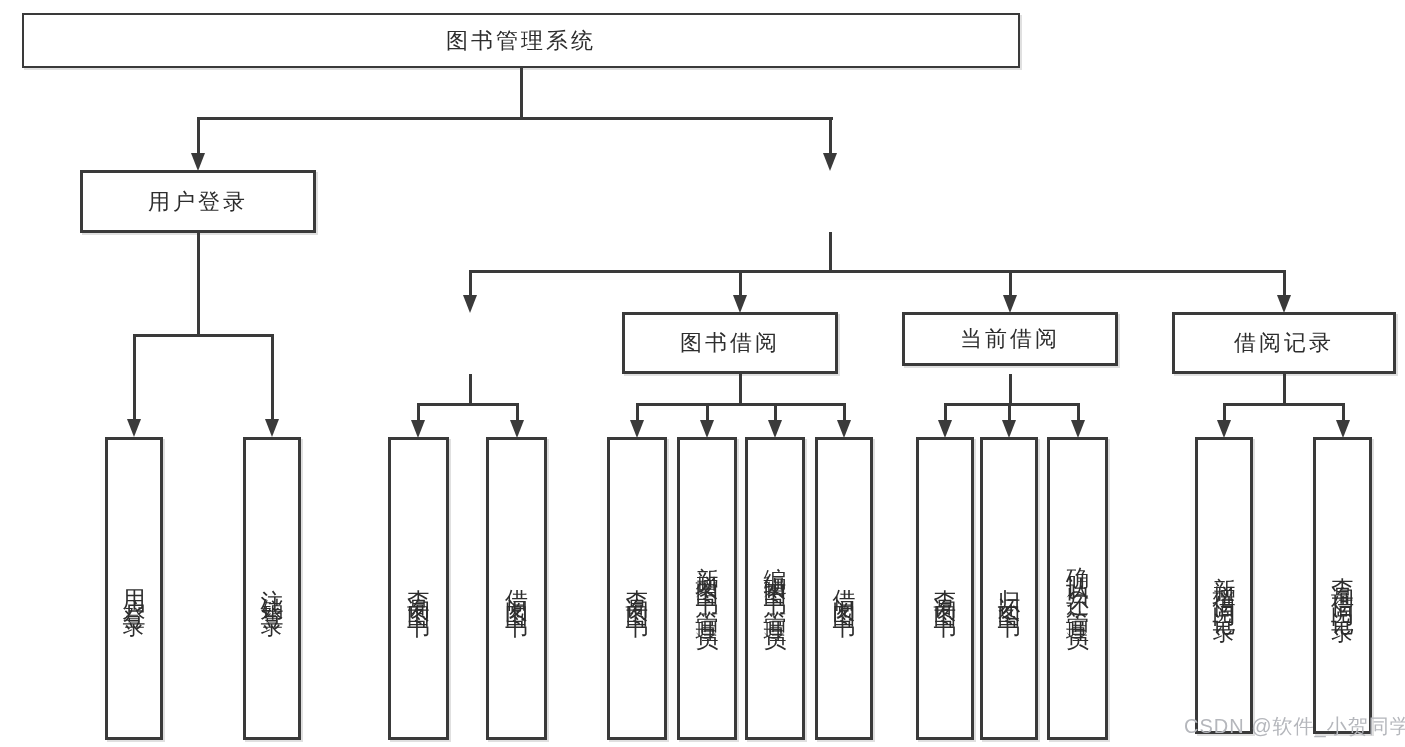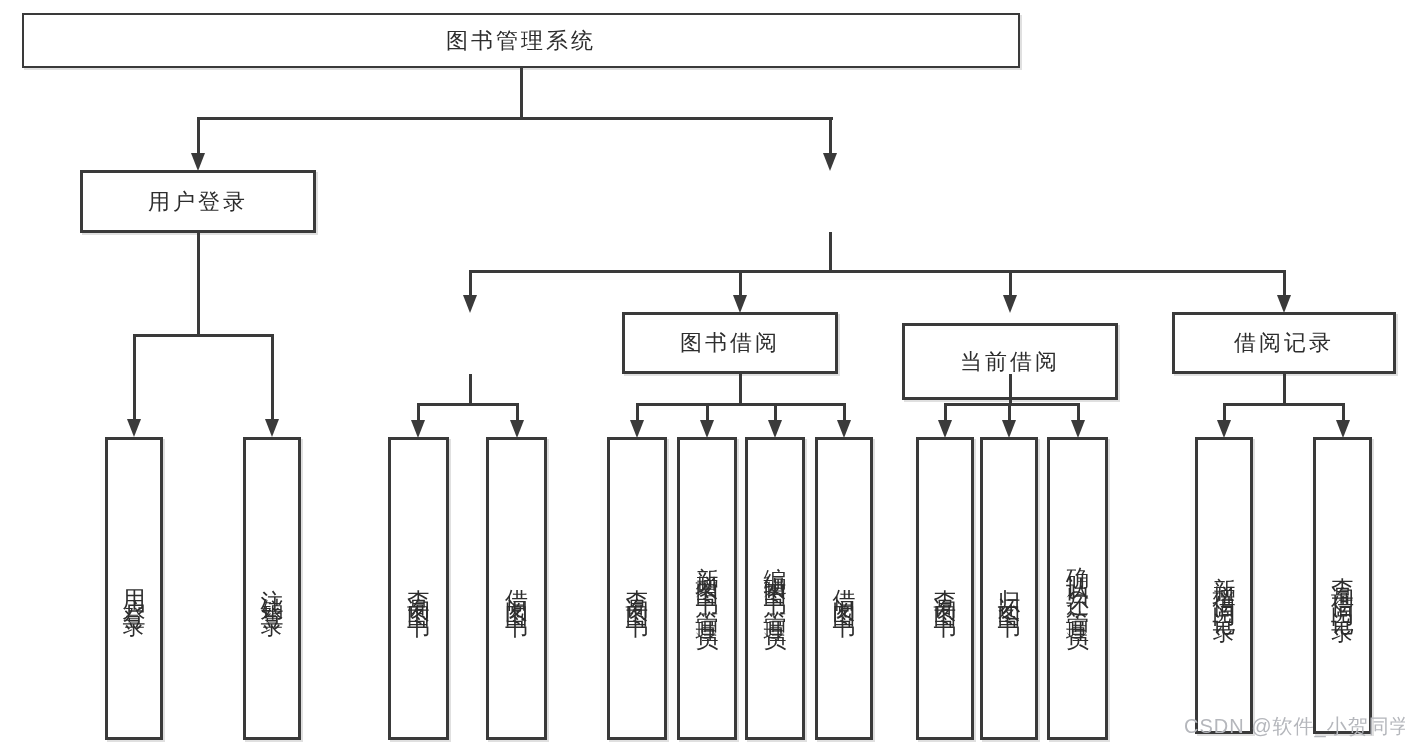--- a/index.html
+++ b/index.html
@@ -55,21 +55,21 @@
 </head>
 <body>
 
 <div class="canvas" id="canvas">
 
   <div class="node h root" style="left:22px;top:13px;width:998px;height:55px">图书管理系统</div>
 
   <div class="node h" style="left:80px;top:170px;width:236px;height:63px">用户登录</div>
 
   <div class="node h" style="left:622px;top:312px;width:216px;height:62px">图书借阅</div>
-  <div class="node h" style="left:902px;top:323px;width:216px;height:77px">当前借阅</div>
+  <div class="node h" style="left:902px;top:312px;width:216px;height:54px">当前借阅</div>
   <div class="node h" style="left:1172px;top:312px;width:224px;height:62px">借阅记录</div>
 
   <div class="node v" style="left:105px;top:437px;width:58px;height:303px">用户登录</div>
   <div class="node v" style="left:243px;top:437px;width:58px;height:303px">注销登录</div>
 
   <div class="node v" style="left:388px;top:437px;width:61px;height:303px">查询图书</div>
   <div class="node v" style="left:486px;top:437px;width:61px;height:303px">借阅图书</div>
 
   <div class="node v" style="left:607px;top:437px;width:60px;height:303px">查询图书</div>
   <div class="node v" style="left:677px;top:437px;width:60px;height:303px">新增图书（管理员）</div>

